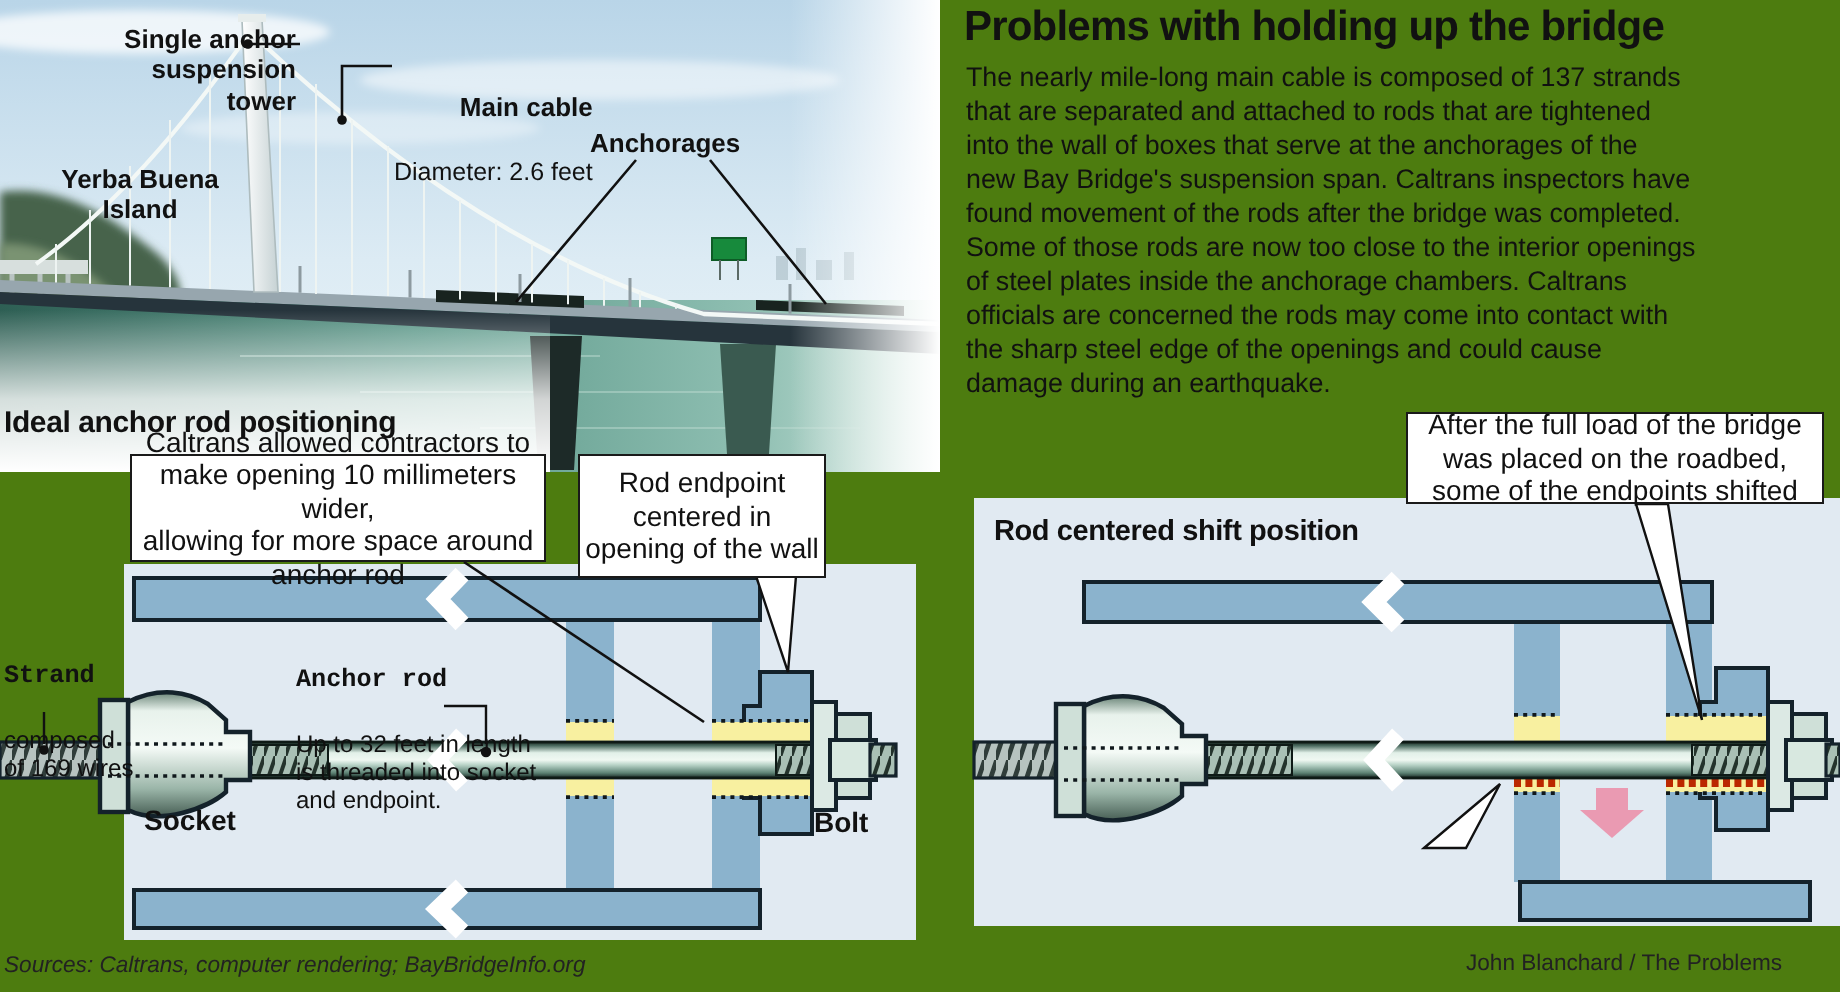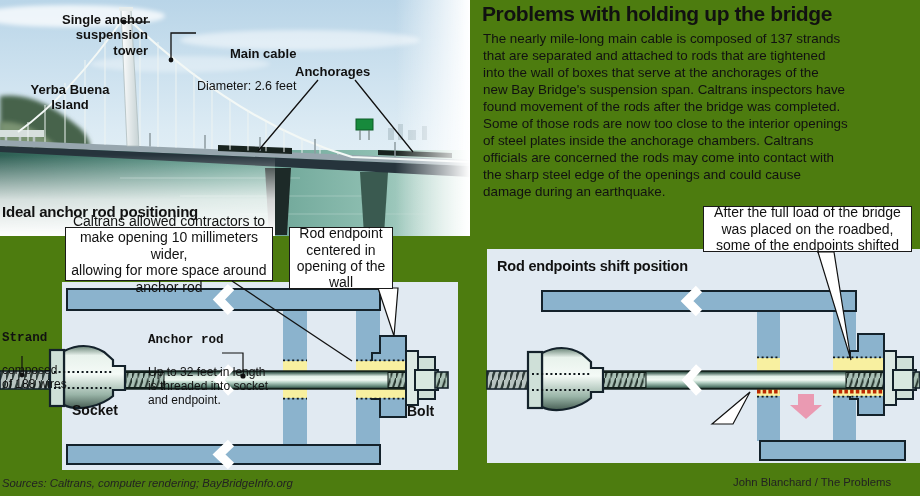--- a/index.html
+++ b/index.html
@@ -276,28 +276,28 @@
 
   <div class="txt heading z5" style="left:2px;top:203px;">Ideal anchor rod positioning</div>
 
   <div class="txt lbl z5" style="left:14px;top:82px;width:112px;text-align:center;">Yerba Buena
 Island</div>
 
   <div class="callout" style="left:65px;top:227px;width:208px;height:54px;">Caltrans allowed contractors to
 make opening 10 millimeters wider,
 allowing for more space around anchor rod</div>
 
-  <div class="callout" style="left:289px;top:227px;width:104px;height:62px;">Rod endpoint
+  <div class="callout" style="left:289px;top:227px;width:124px;height:62px;">Rod endpoint
 centered in
 opening of the wall</div>
 
   <div class="txt z5" style="left:2px;top:313px;">
     <div class="dlabel-t">Strand</div>
     <div class="dlabel">composed
-of 188 wires</div>
+of 169 wires</div>
   </div>
 
   <div class="txt z5" style="left:148px;top:315px;">
     <div class="dlabel-t">Anchor rod</div>
     <div class="dlabel">Up to 32 feet in length
 is threaded into socket
 and endpoint.</div>
   </div>
 
   <div class="txt partlabel z5" style="left:72px;top:402px;">Socket</div>
@@ -314,20 +314,20 @@
 Some of those rods are now too close to the interior openings
 of steel plates inside the anchorage chambers. Caltrans
 officials are concerned the rods may come into contact with
 the sharp steel edge of the openings and could cause
 damage during an earthquake.</div>
 
   <div class="callout" style="left:703px;top:206px;width:209px;height:46px;">After the full load of the bridge
 was placed on the roadbed,
 some of the endpoints shifted</div>
 
-  <div class="txt heading z5" style="left:497px;top:258px;font-size:14.5px;">Rod endpoints shift position</div>
+  <div class="txt heading z5" style="left:497px;top:258px;font-size:14.5px;">Rod centered shift position</div>
 
 
   <div class="txt z5" id="src" style="left:2px;top:477px;">Sources: Caltrans, computer rendering; BayBridgeInfo.org</div>
 
   <div class="txt z5" id="credit" style="left:733px;top:476px;">John Blanchard / The Problems</div>
 
 </div>
 
 </body></html>

